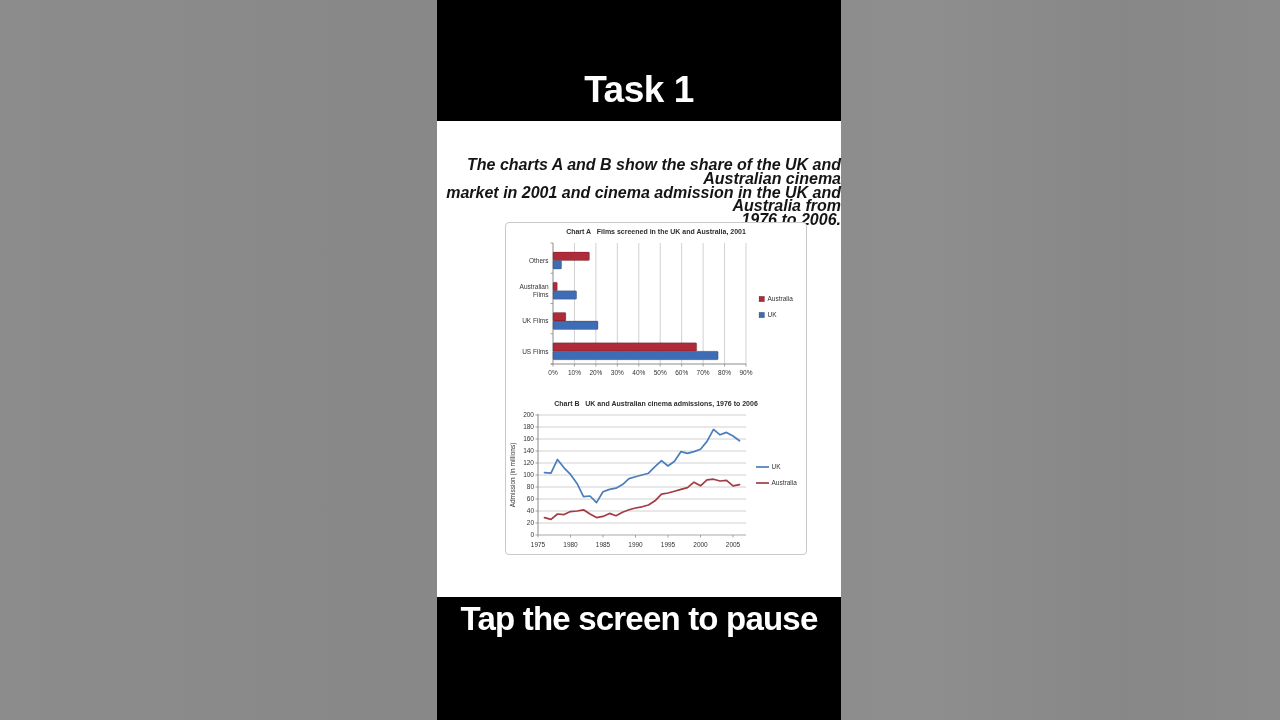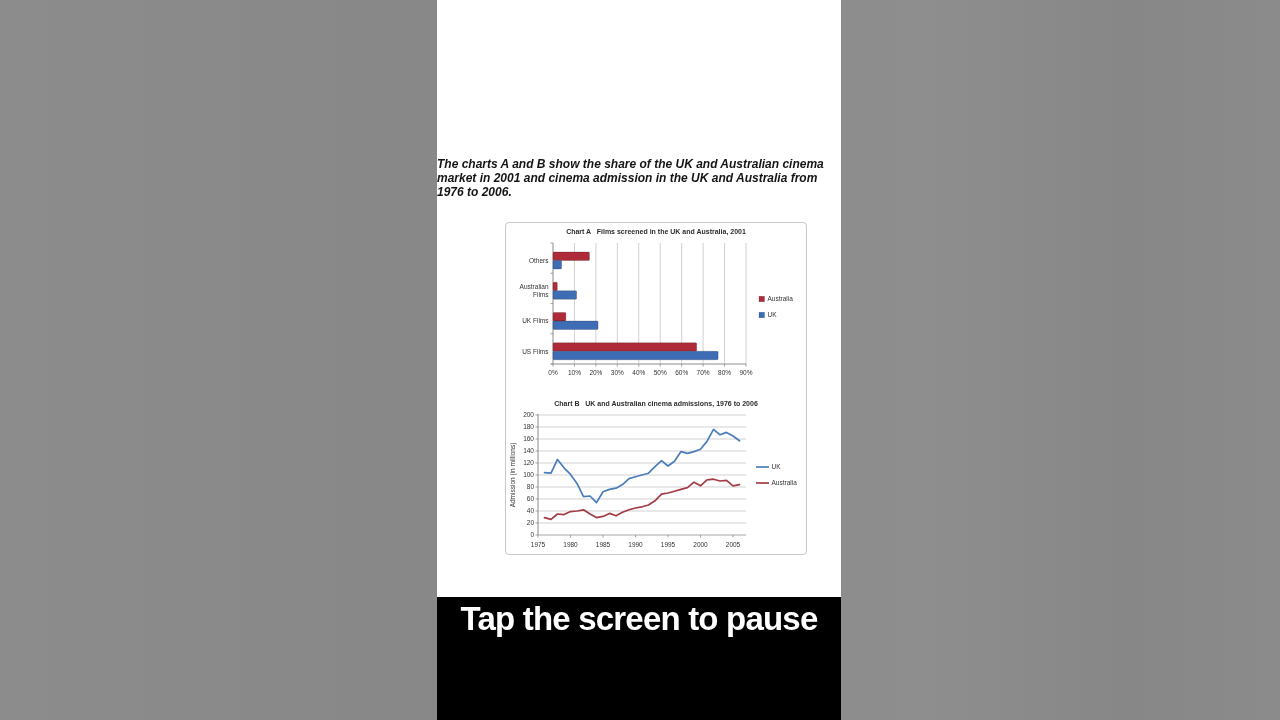--- a/index.html
+++ b/index.html
@@ -27,22 +27,22 @@
   .bottom-bar{
     position:absolute;left:0;top:597px;width:404px;height:123px;background:#000;
     text-align:center;
   }
   .pause-hint{
     color:#fff;font-size:33px;font-weight:600;letter-spacing:-0.8px;
     margin-top:4px;line-height:1.1;
   }
   .task-prompt{
     position:absolute;left:0;top:158px;width:404px;margin:0;
-    text-align:left;font-style:italic;font-weight:bold;
-    font-size:12px;line-height:13.8px;color:#151515;
+    text-align:right;font-style:italic;font-weight:bold;
+    font-size:16px;line-height:13.8px;color:#151515;
     white-space:pre-line;
   }
   .chart-card{
     position:absolute;left:68px;top:222px;width:300px;height:331px;
     background:#fff;border:1px solid #c9c9c9;border-radius:4px;
   }
   .chart-title{
     position:absolute;left:0;width:100%;text-align:center;
     font-size:7px;font-weight:bold;color:#2e2e2e;white-space:pre;
   }
@@ -51,20 +51,23 @@
   svg.chart{position:absolute;left:0;display:block;}
   #chartA{top:15px;}
   #chartB{top:188px;}
 </style>
 </head>
 <body>
 
 <div class="bg-blur"></div>
 
 <div class="video-column">
+  <div class="top-bar">
+    <div class="task-title">Task 1</div>
+  </div>
 
   <p class="task-prompt">The charts A and B show the share of the UK and Australian cinema
 market in 2001 and cinema admission in the UK and Australia from
 1976 to 2006.</p>
 
   <div class="chart-card">
     <div class="chart-title" id="titleA">Chart A   Films screened in the UK and Australia, 2001</div>
     <svg class="chart" id="chartA" width="300" height="158">
         <line x1="47" y1="126" x2="47" y2="128.5" stroke="#8C8C8C" stroke-width="0.8"></line>
         <text x="47" y="137" text-anchor="middle" font-size="6.5" fill="#333333" font-family="&quot;Liberation Sans&quot;, sans-serif">0%</text>

